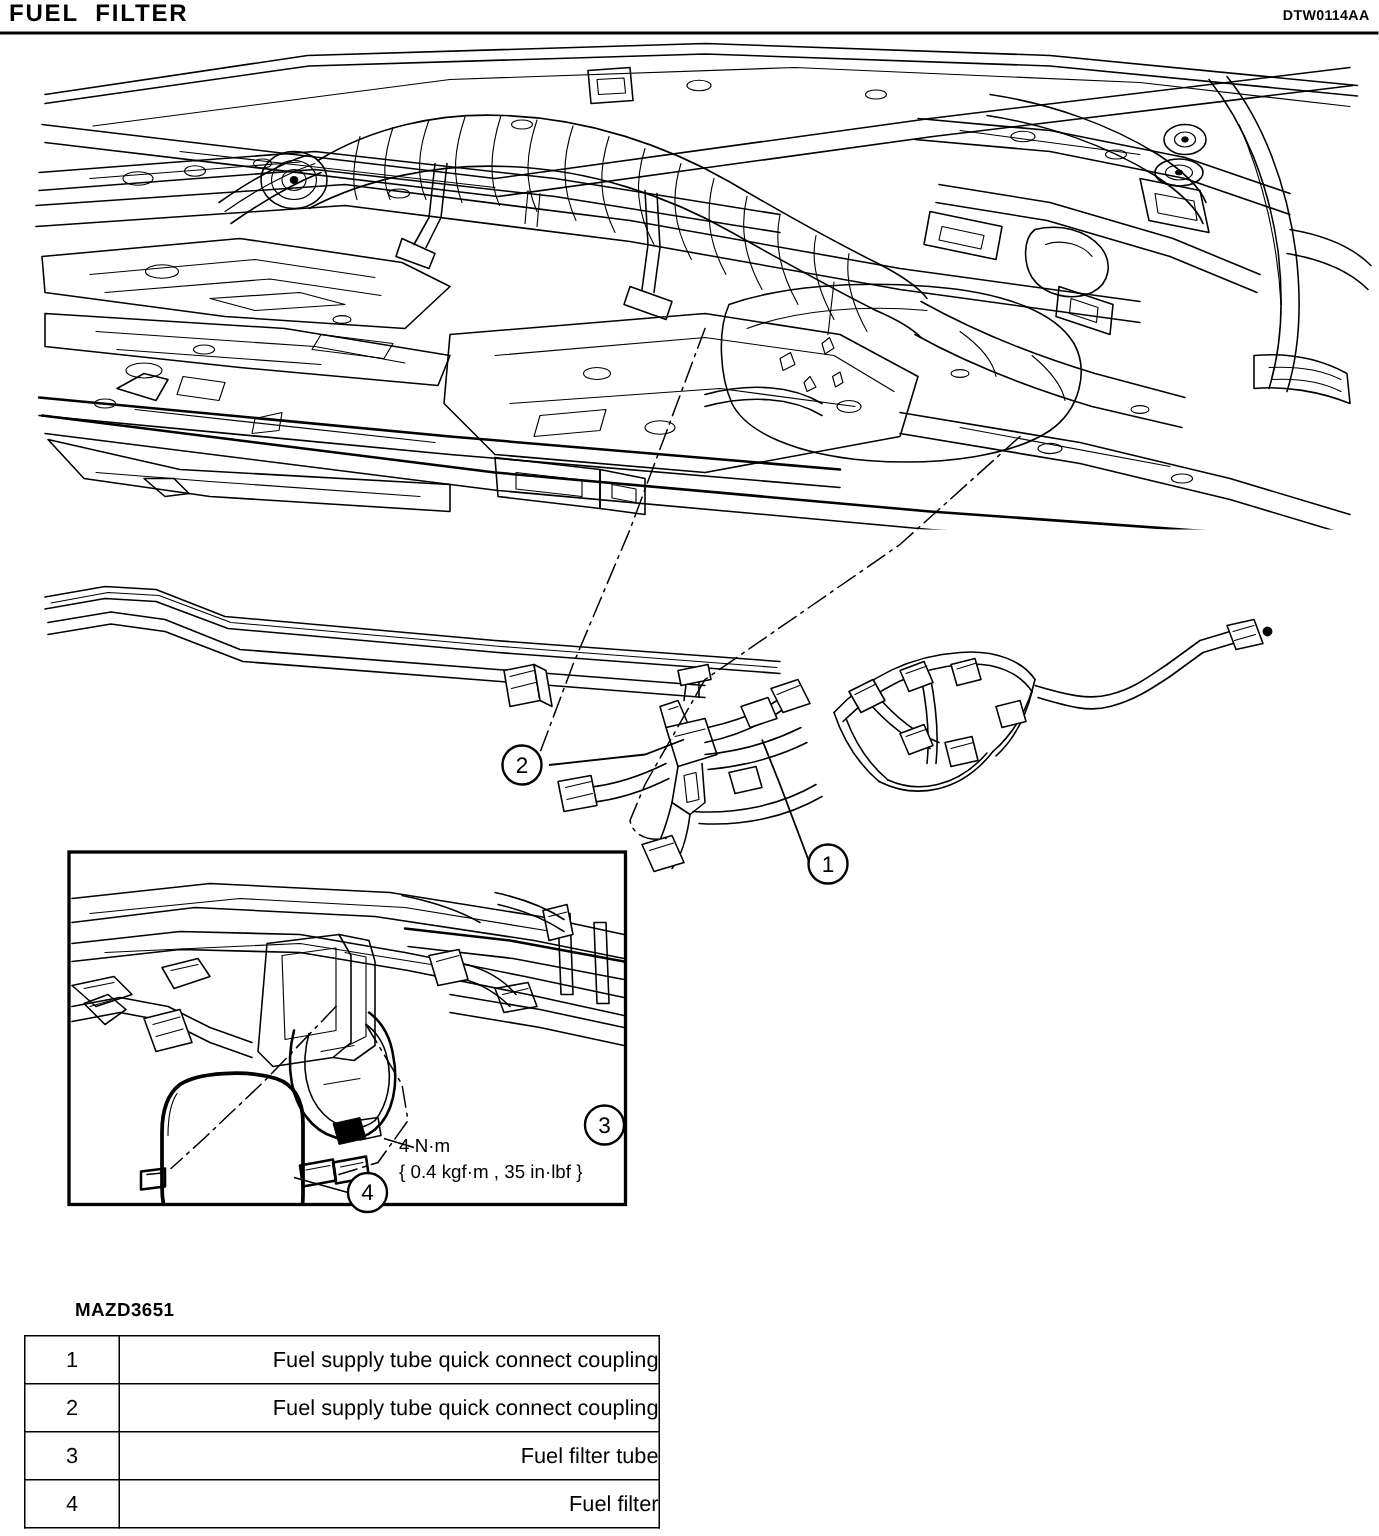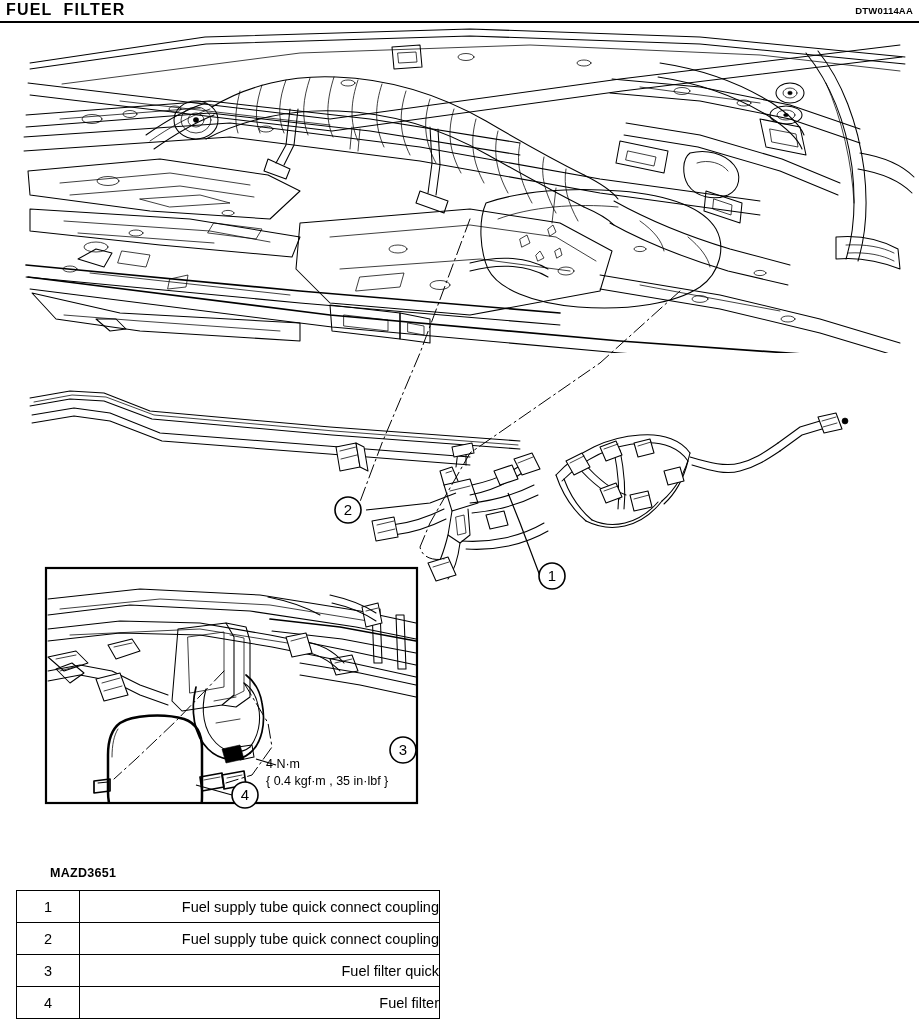--- a/index.html
+++ b/index.html
@@ -511,20 +511,20 @@
     <tr>
       <td class="num-cell">1</td>
       <td class="name-cell">Fuel supply tube quick connect coupling</td>
     </tr>
     <tr>
       <td class="num-cell">2</td>
       <td class="name-cell">Fuel supply tube quick connect coupling</td>
     </tr>
     <tr>
       <td class="num-cell">3</td>
-      <td class="name-cell">Fuel filter quick</td>
+      <td class="name-cell">Fuel filter tube</td>
     </tr>
     <tr>
       <td class="num-cell">4</td>
       <td class="name-cell">Fuel filter</td>
     </tr>
   </tbody>
 </table>
 
 </body></html>

